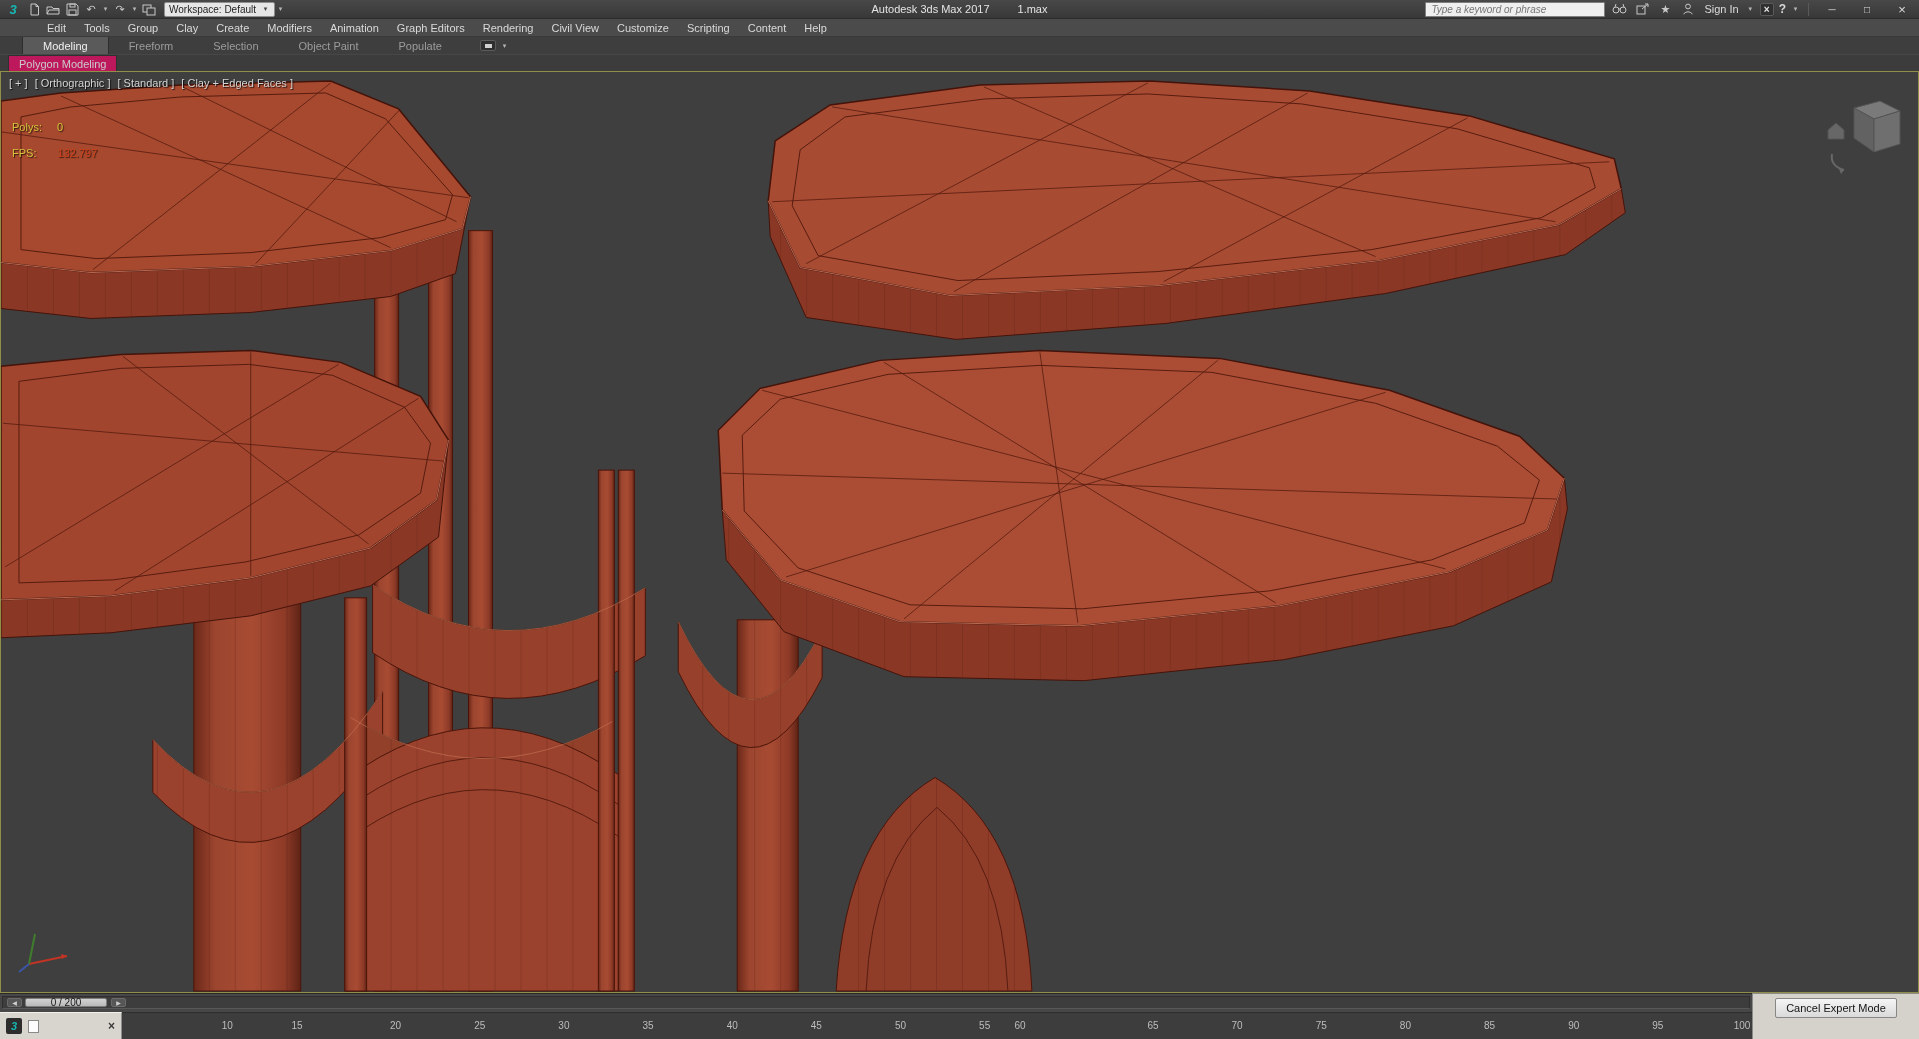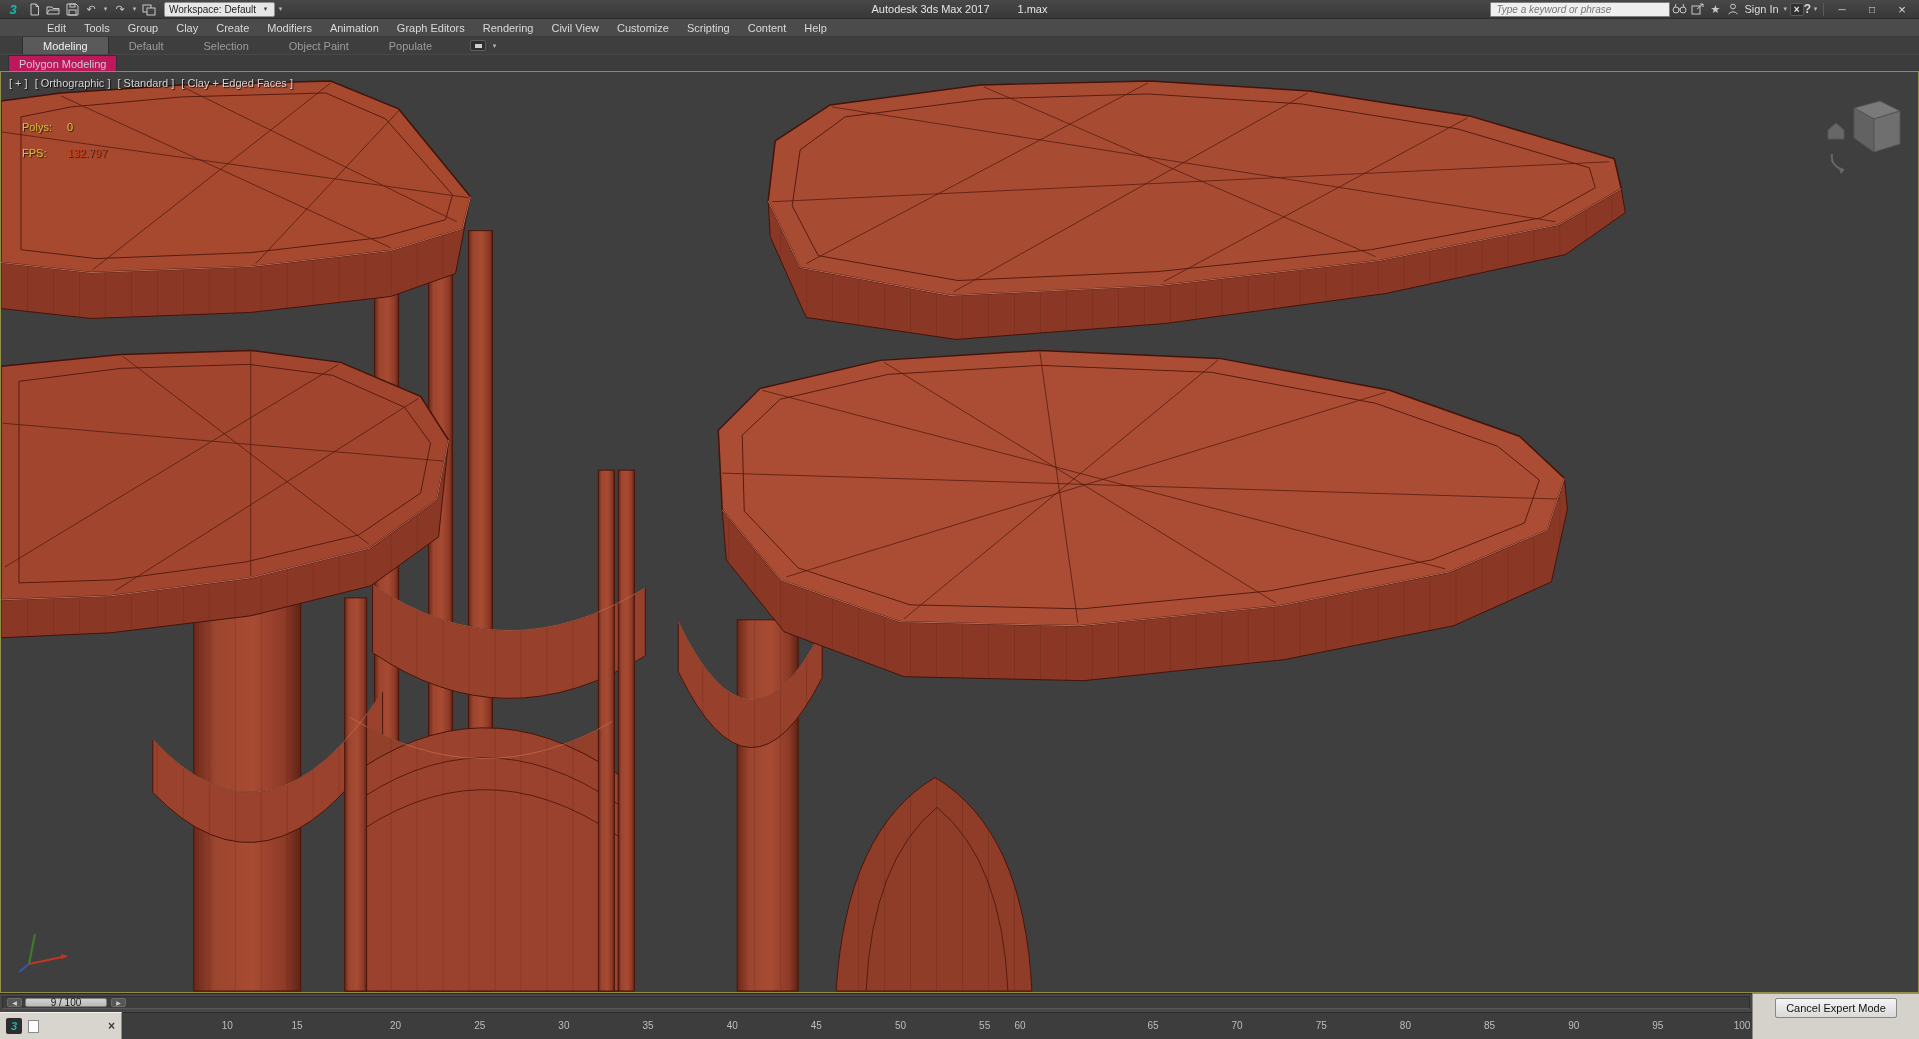--- a/index.html
+++ b/index.html
@@ -17,21 +17,21 @@
   .tb-btn { height: 17px; min-width: 18px; display: flex; align-items: center; justify-content: center;
     color: #c8c8c8; font-size: 11px; }
   .tb-btn svg { display: block; }
   .caret { font-size: 7px; color: #b5b5b5; width: 9px; text-align: center; }
   .workspace-box { display: flex; align-items: center; height: 15px; margin-left: 5px;
     background: #e6e6e6; border: 1px solid #8f8f8f; border-radius: 2px; color: #1e1e1e;
     font-size: 10px; padding: 0 4px; gap: 5px; }
   .workspace-box .caret { color: #444; }
   .title-center { position: absolute; left: 50%; transform: translateX(-50%); top: 3px;
     display: flex; gap: 28px; color: #e4e4e4; font-size: 11px; white-space: nowrap; }
-  .tb-right { margin-left: auto; display: flex; align-items: center; }
+  .tb-right { margin-left: auto; display: flex; align-items: center; gap: 5px; }
   .search-input { width: 180px; height: 15px; background: #efefef; border: 1px solid #7f7f7f;
     border-radius: 1px; font-size: 10px; font-style: italic; color: #555; padding: 0 5px;
     font-family: "Liberation Sans", sans-serif; }
   .sign-in { color: #dcdcdc; font-size: 11px; padding: 0 2px; }
   .x-badge { width: 14px; height: 13px; background: #303030; border: 1px solid #5a5a5a; border-radius: 2px;
     color: #e8e8e8; font-size: 10px; font-weight: bold; display: flex; align-items: center; justify-content: center; }
   .help-glyph { color: #d8d8d8; font-size: 12px; font-weight: bold; }
   .tb-sep { width: 1px; height: 13px; background: #5a5a5a; margin: 0 3px; }
   .win-btn { width: 30px; height: 17px; display: flex; align-items: center; justify-content: center;
     color: #dcdcdc; font-size: 10px; }
@@ -61,21 +61,21 @@
     color: #cbcbcb; font-size: 11px; padding: 1px 10px 0; display: flex; align-items: center; }
 
   
   .viewport { flex: 1 1 auto; position: relative; background: #3f3f3f;
     border: 1px solid #8f8f4a; overflow: hidden; }
   .scene { position: absolute; inset: 0; width: 100%; height: 100%; }
   .vp-label { position: absolute; top: 5px; left: 8px; display: flex; gap: 7px;
     font-size: 11px; color: #d4d4d4; text-shadow: 1px 1px 1px rgba(0,0,0,.8); }
   .vp-stats { position: absolute; top: 42px; left: 11px; font-size: 11px; line-height: 26px;
     text-shadow: 1px 1px 1px rgba(0,0,0,.7); }
-  .stat-yellow { color: #d6c23c; margin-left: 10px; }
+  .stat-yellow { color: #d6c23c; }
   .stat-red { color: #d04018; }
   .viewcube { position: absolute; top: 20px; right: 12px; width: 84px; height: 84px; opacity: .75; }
   .axis-gizmo { position: absolute; left: 14px; bottom: 14px; width: 64px; height: 52px; }
 
   
   .slider-row { flex: 0 0 19px; position: relative; background: #474747; border-top: 1px solid #2a2a2a; z-index: 10; }
   .ts-track { position: absolute; left: 2px; right: 169px; top: 2px; bottom: 3px;
     background: #3d3d3d; border: 1px solid #2f2f2f; border-bottom-color: #585858; }
   .ts-arrow { position: absolute; top: 1px; bottom: 1px; width: 15px; background: #565656;
     border: 1px solid #6b6b6b; border-radius: 2px; color: #cfcfcf; font-size: 6px;
@@ -203,21 +203,21 @@
       <span class="menu-item">Civil View</span>
       <span class="menu-item">Customize</span>
       <span class="menu-item">Scripting</span>
       <span class="menu-item">Content</span>
       <span class="menu-item">Help</span>
     </div>
 
   <div class="ribbon-tabs">
     <span style="display:flex">
         <span class="ribbon-tab active">Modeling</span>
-        <span class="ribbon-tab">Default</span>
+        <span class="ribbon-tab">Freeform</span>
         <span class="ribbon-tab">Selection</span>
         <span class="ribbon-tab">Object Paint</span>
         <span class="ribbon-tab">Populate</span>
       </span>
     <span class="ribbon-extra">
       <span class="ribbon-mini"></span>
       <span class="caret">▾</span>
     </span>
   </div>
 
@@ -342,21 +342,21 @@
         <path d="M52,30 l-6,-2 1,5 z" fill="#c23424"></path>
         <path d="M14,38 L20,8" stroke="#3f7d2c" stroke-width="2"></path>
         <path d="M14,38 L4,46" stroke="#3c56a8" stroke-width="2"></path>
       </svg>
     </div>
   </div>
 
   <div class="slider-row">
     <div class="ts-track">
       <span class="ts-arrow prev">◀</span>
-      <span class="ts-handle">9 / 100</span>
+      <span class="ts-handle">0 / 200</span>
       <span class="ts-arrow next">▶</span>
     </div>
   </div>
 
   <div class="trackbar">
     <div class="ruler">
         <span class="tick" style="left: 227.3px;">10</span>
         <span class="tick" style="left: 297px;">15</span>
         <span class="tick" style="left: 395.6px;">20</span>
         <span class="tick" style="left: 479.75px;">25</span>

